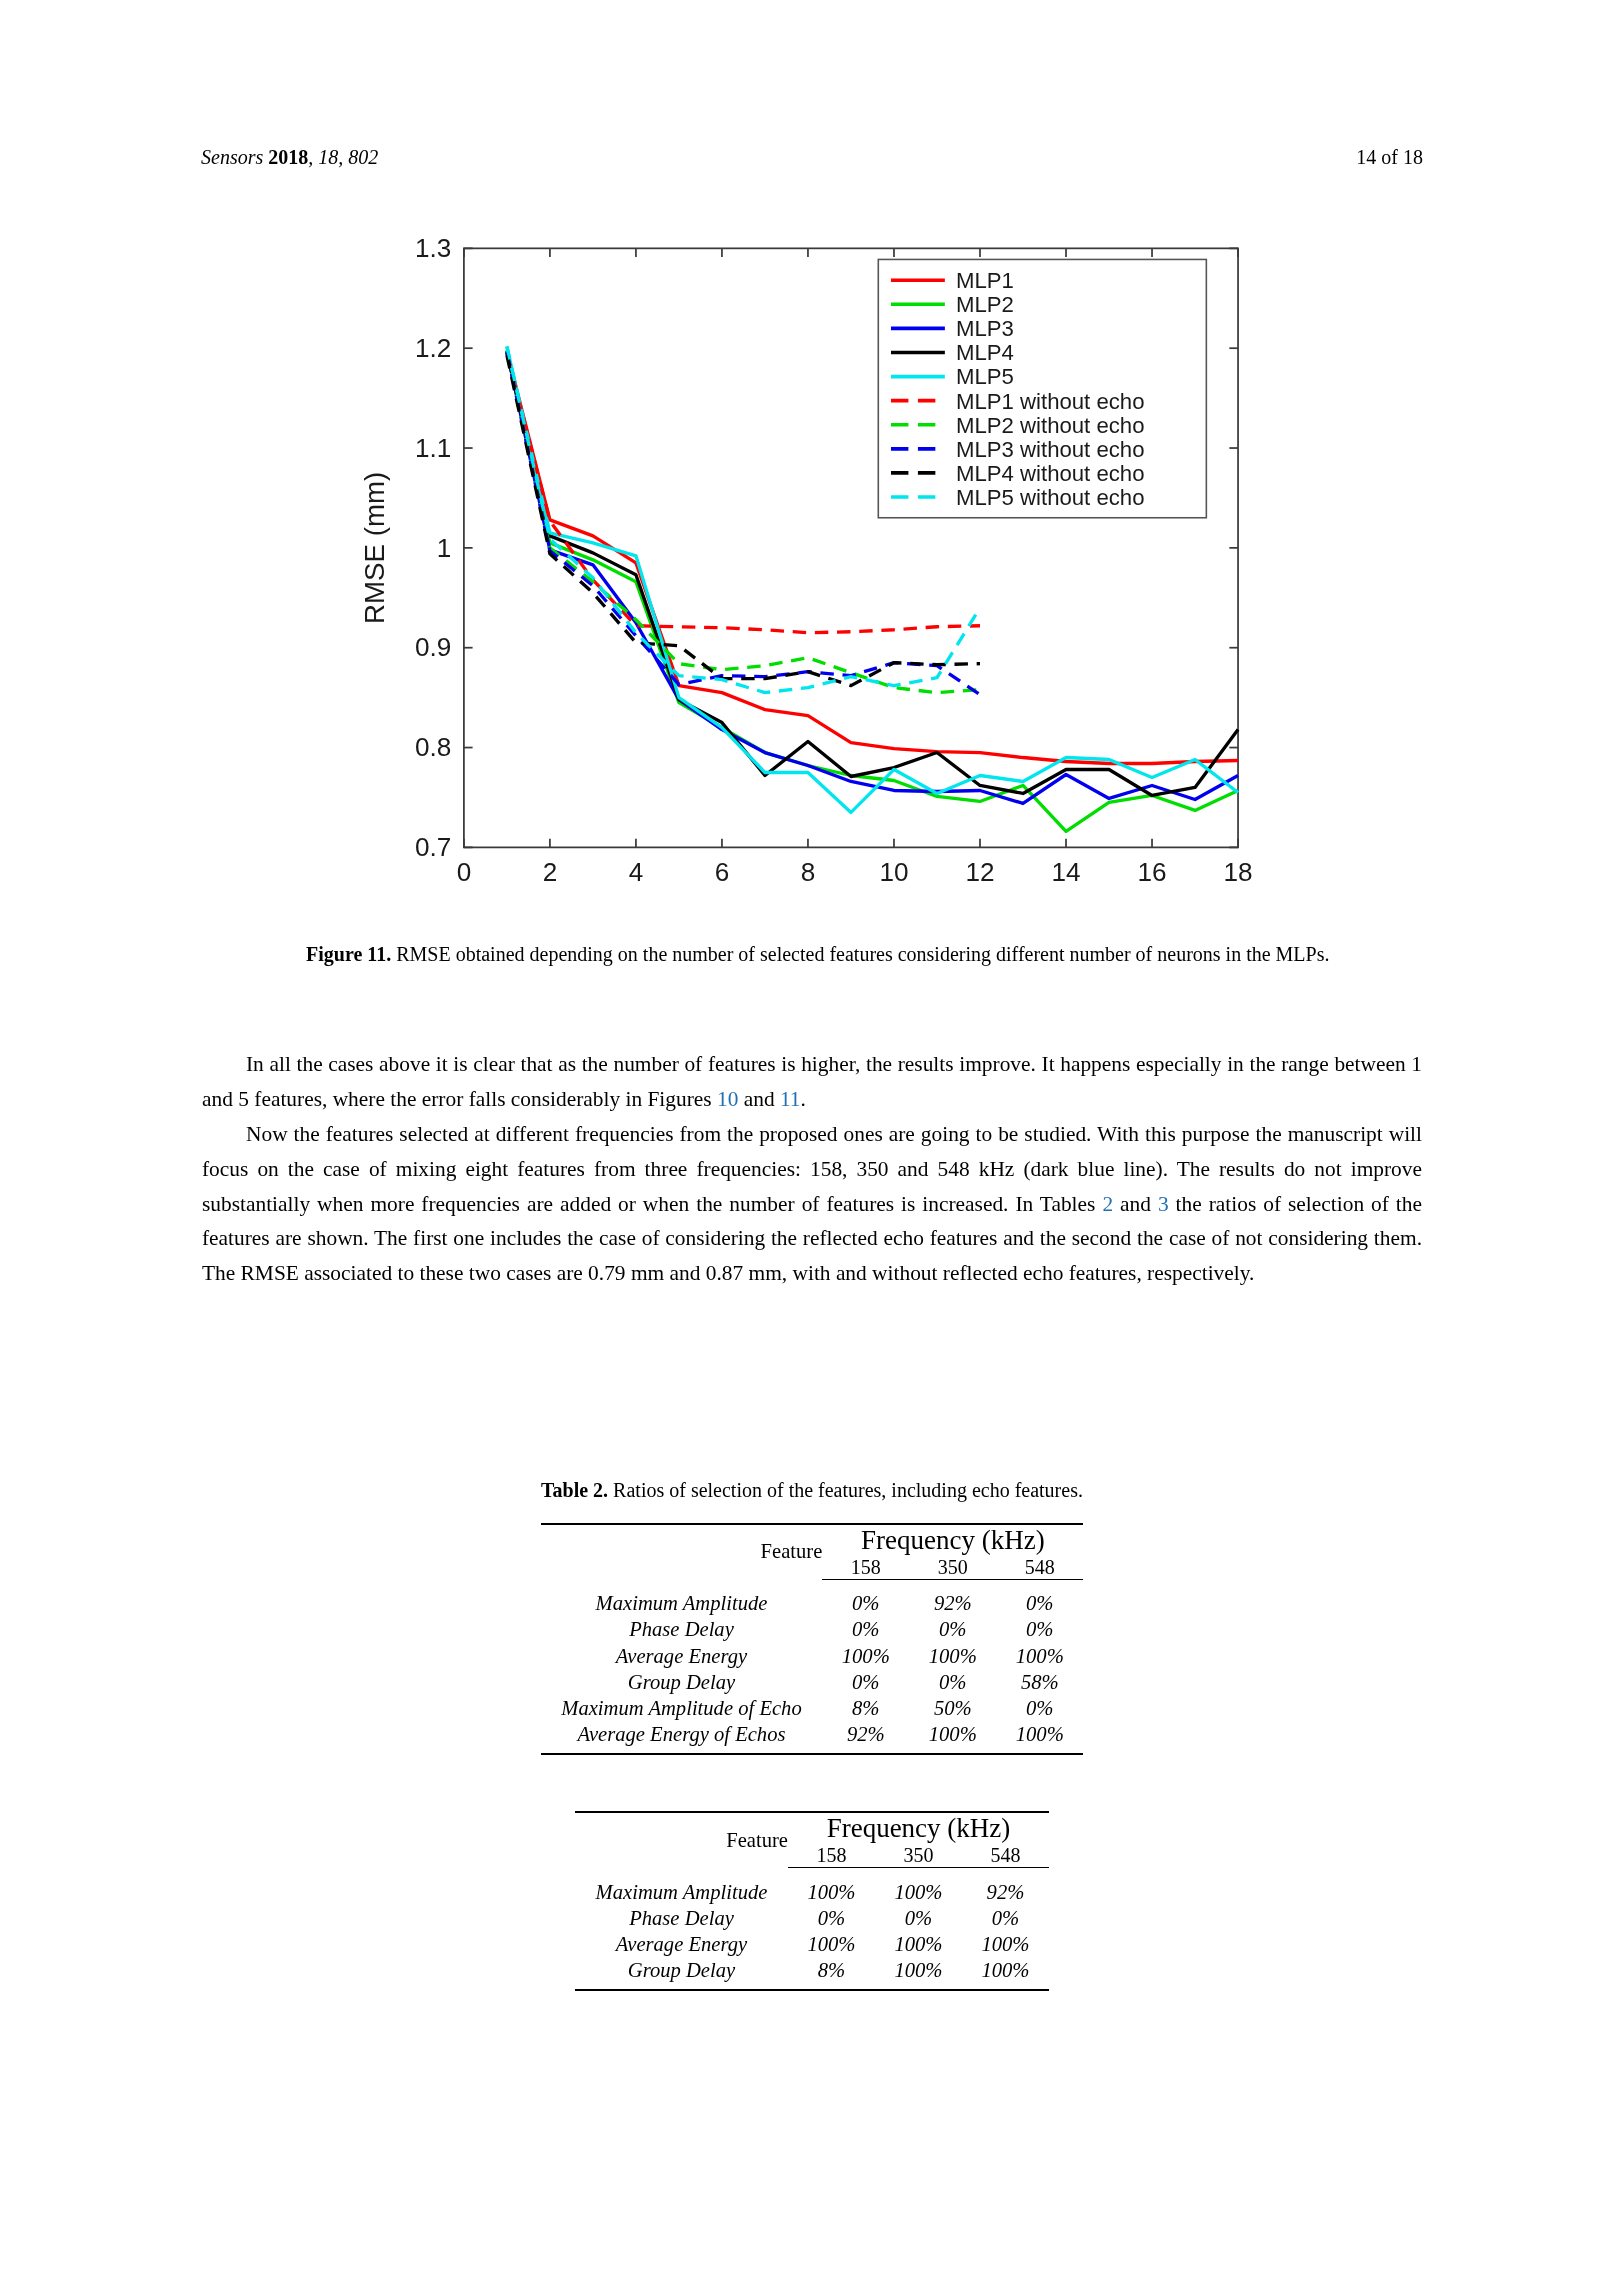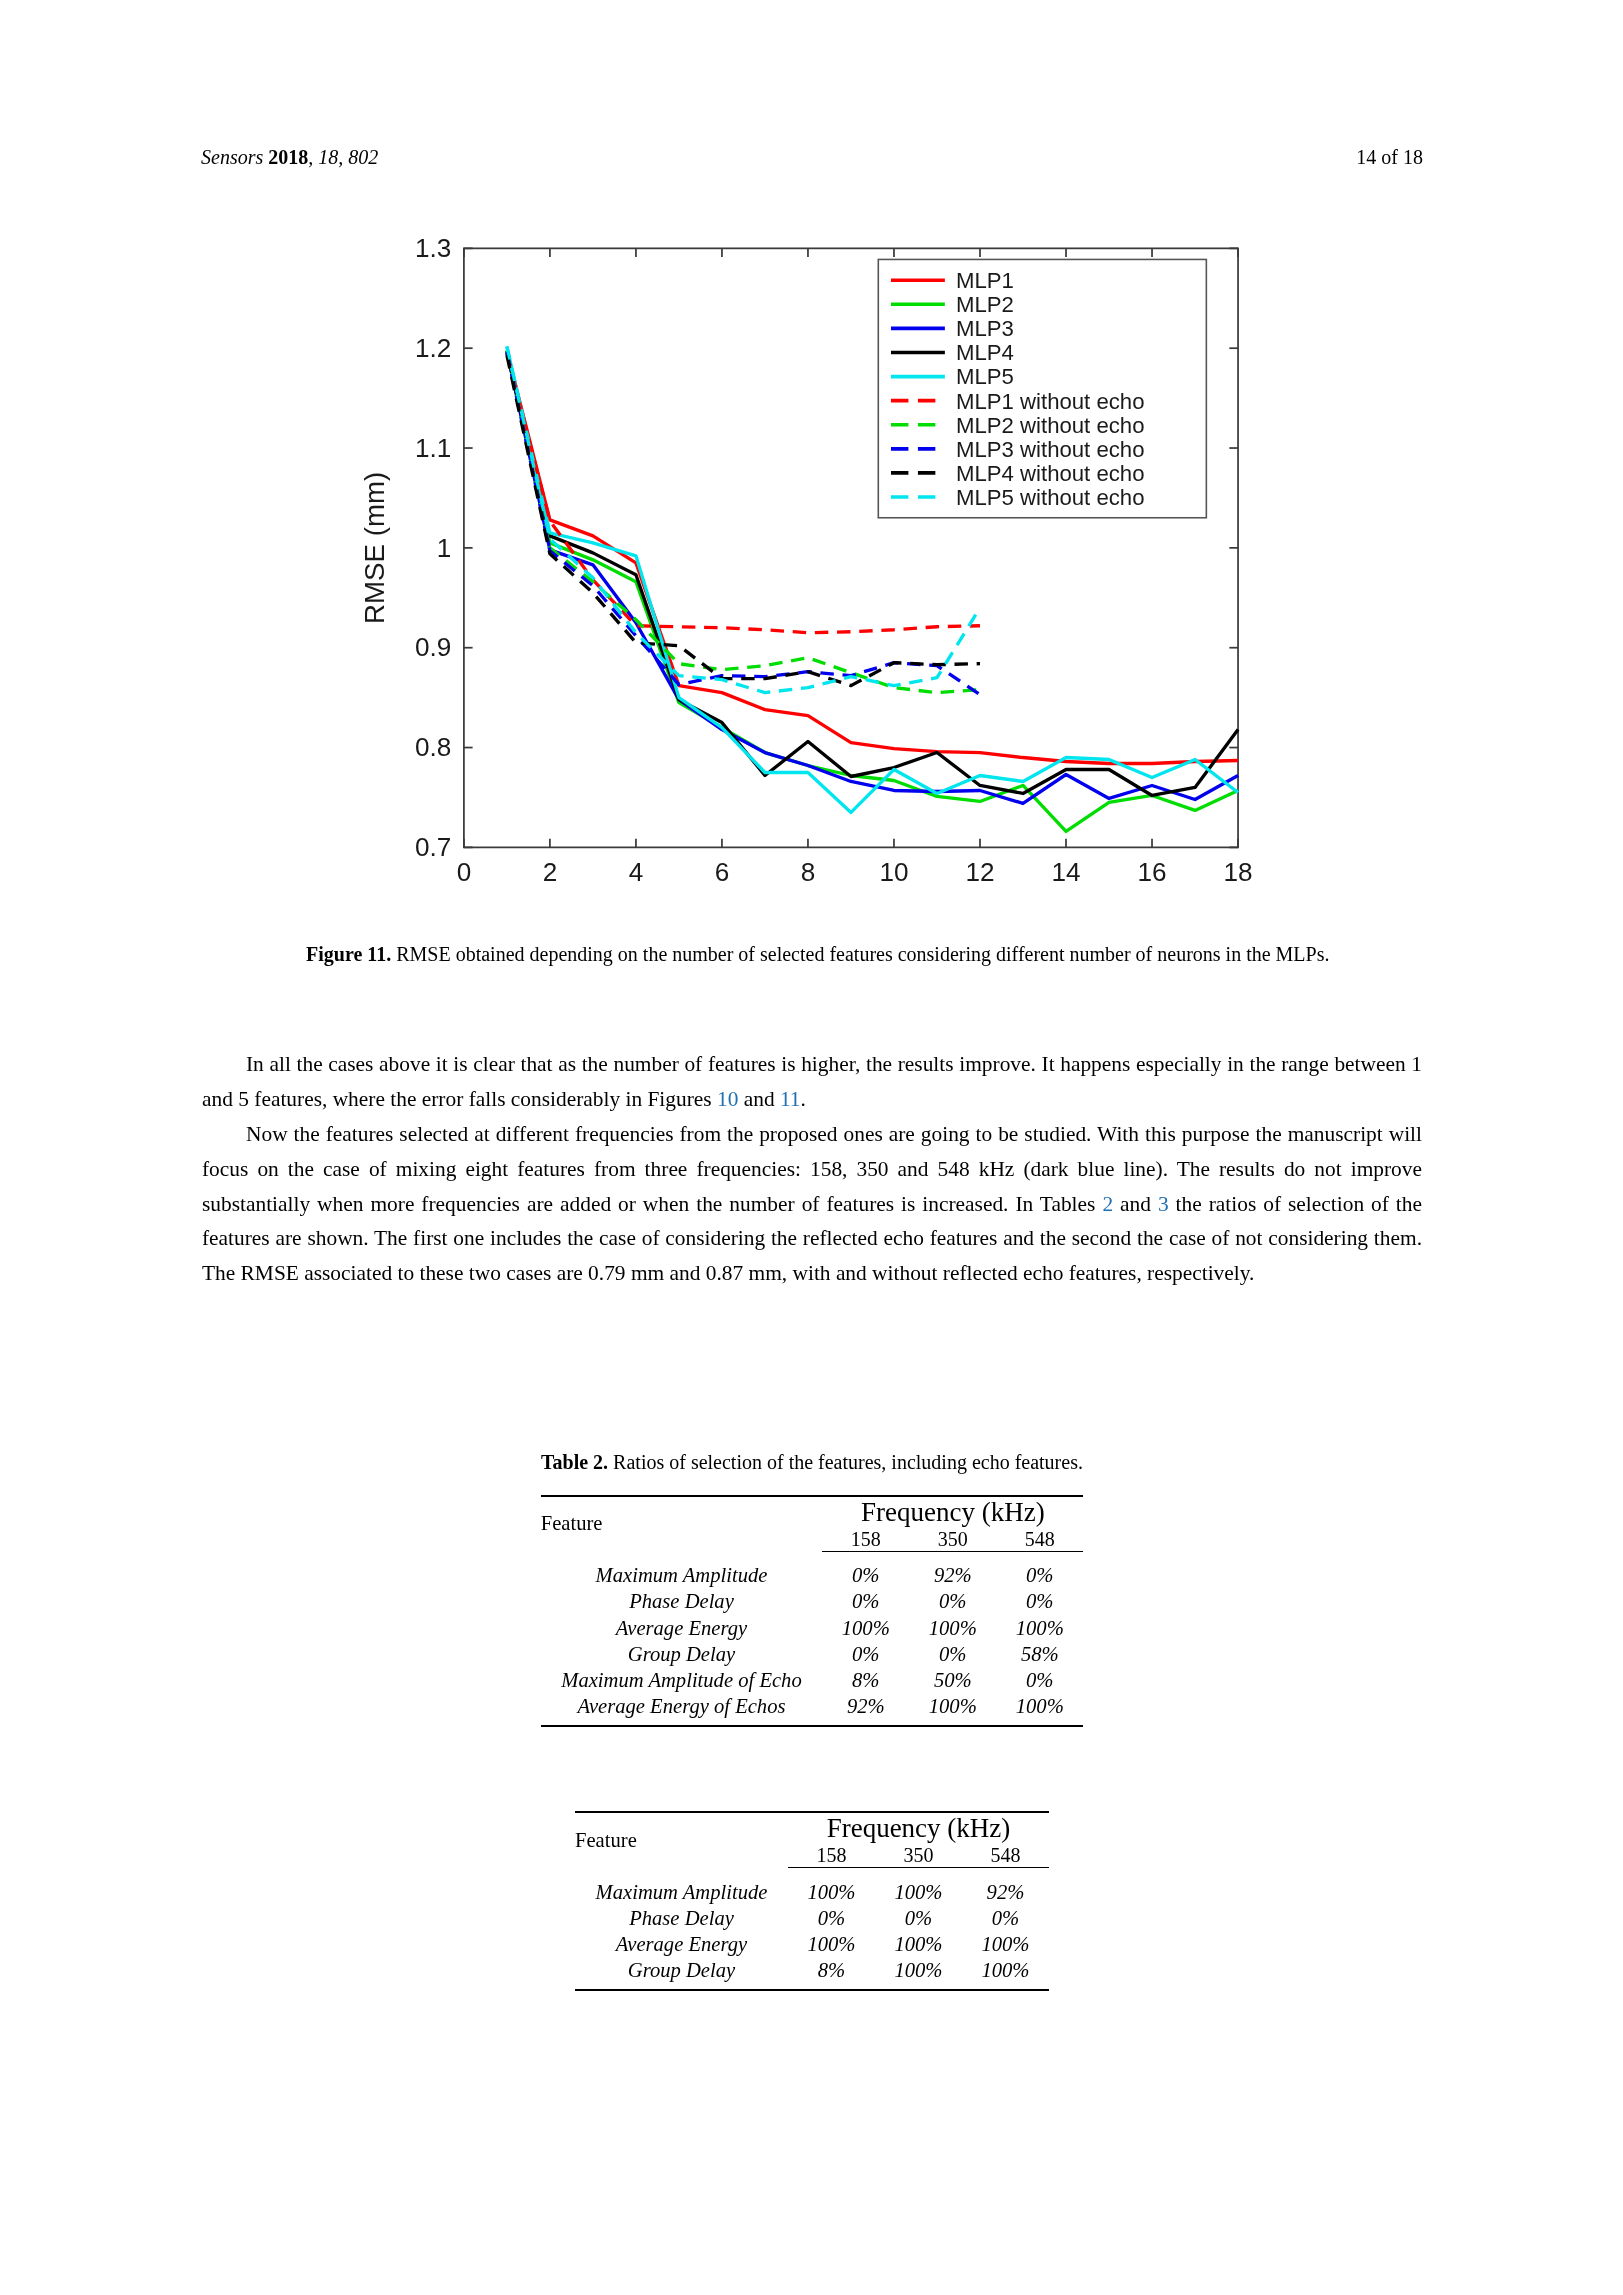--- a/index.html
+++ b/index.html
@@ -36,32 +36,32 @@
   
   .body-text {
     position:absolute; left:201px; top:1046px; width:1222px;
     font-size:21.4px; line-height:1.62; text-align:justify;
   }
   .body-text p { margin:1px; text-indent:44px; }
   a.xref { color:#1f6fb4; text-decoration:none; }
 
   
   .tbl-block { position:absolute; left:201px; width:1222px; }
-  .tbl-caption { font-size:20px; text-align:center; margin-bottom:20.6px; }
+  .tbl-caption { font-size:20px; text-align:center; margin-bottom:20.6px;margin-top:28px; }
   .tbl-caption b { font-weight:bold; }
 
   table.ratios {
     border-collapse:collapse;
     margin:0 auto;
     font-size:20.6px;
   }
   table.ratios .hdr-top td { border-top:2.8px solid #000; }
   table.ratios td, table.ratios th { padding:0; font-weight:normal; }
 
-  .cap-feature { font-weight:bold; font-size:20.6px; text-align:left; padding:0 20.6px; vertical-align:middle; }
+  .cap-feature { font-weight:bold; font-size:20.6px; text-align:right; padding:0 20.6px; vertical-align:middle; }
   .cap-freq { font-weight:bold; font-size:27px; text-align:center; }
   .freqnum { font-weight:bold; font-size:20px; text-align:center; width:87px; }
   .ruled { border-bottom:1.7px solid #000; }
   .bodyrow td { text-align:center; padding:1.6px 0; font-size:20.6px;font-style:italic; }
   .bodyrow td.featname { text-align:center; padding:1.6px 20.6px; }
   .lastline td { border-bottom:2.8px solid #000; height:4.8px; padding:0; }
   .pad-row td { height:11px; padding:0; }
 </style>
 </head>
 <body>

